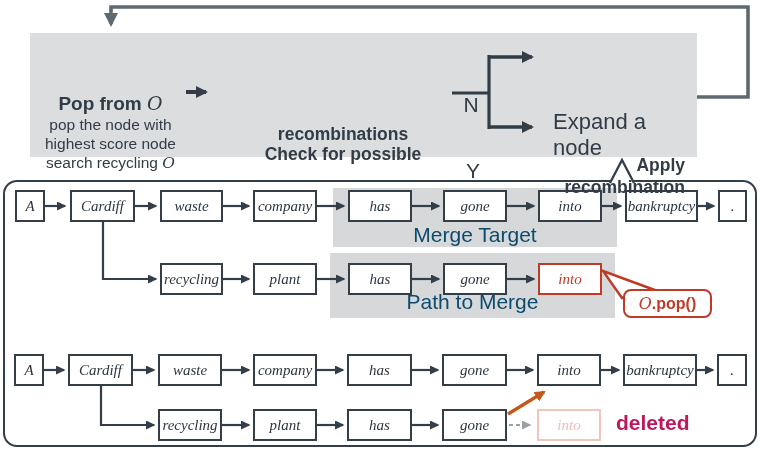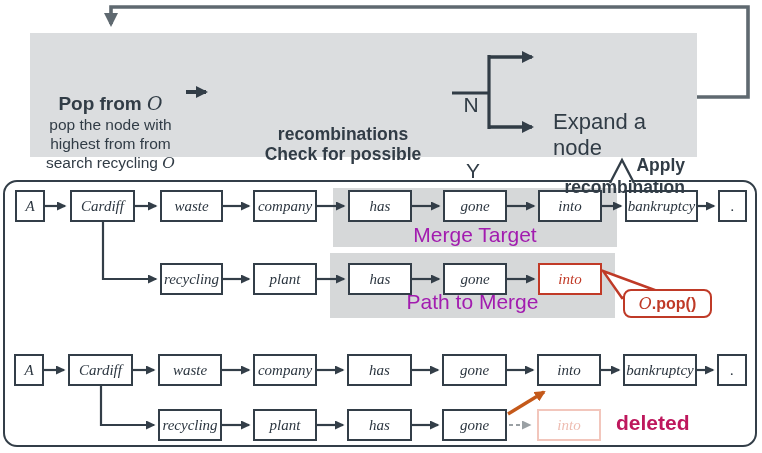--- a/index.html
+++ b/index.html
@@ -26,21 +26,21 @@
   .y-letter { left:460px; top:111px; width:26px; text-align:center; }
   .expand-label { left:553px; top:61px; width:145px; font-size:22px; font-weight:normal; }
   .apply-label  { left:560px; top:106px; width:125px; text-align:right;
                   font-size:17.5px; font-weight:bold; line-height:22px; }
 
   
   .panel { position:absolute; left:3px; top:180px; width:754px; height:267px;
            border:2.5px solid #333e48; border-radius:14px; background:#fff;
            box-sizing:border-box; z-index:1; }
   .graybg { position:absolute; background:#d6d8d9; z-index:2; }
-  .hl-label { position:absolute; z-index:5; font-size:21px; color:#a21caf;
+  .hl-label { position:absolute; z-index:5; font-size:21px; color:#0c4a6e;
               text-align:center; }
   #wires { position:absolute; left:0; top:0; z-index:3; pointer-events:none; }
 
   .wbox { position:absolute; height:32px; border:2px solid #333e48; background:#fff;
           display:flex; align-items:center; justify-content:center;
           font-family:"Liberation Serif",serif; font-style:italic; font-size:15px;
           color:#2c3640; z-index:4; box-sizing:border-box; }
   .red-box   { border-color:#c13a27; color:#c13a27; }
   .faded-box { border-color:#f2c6bc; color:#eebdb2; }
 
@@ -142,21 +142,21 @@
 
     <path d="M508,414 L544,392" fill="none" stroke="#c4591a" stroke-width="3.4" marker-end="url(#aOrange)"></path>
   </svg>
 
   <div class="fc-text pop-title">
     <span>Pop from</span>
     <span class="osym">O</span>
   </div>
   <div class="fc-text pop-sub">
     <div><span>pop the node with</span></div>
-    <div><span>highest from from</span></div>
+    <div><span>highest score node</span></div>
     <div><span>search recycling</span>
          <span class="osym">O</span></div>
   </div>
 
   <div class="fc-text check-label">
     <div>recombinations</div>
     <div>Check for possible</div>
   </div>
 
   <div class="fc-text branch-letter n-letter">N</div>

